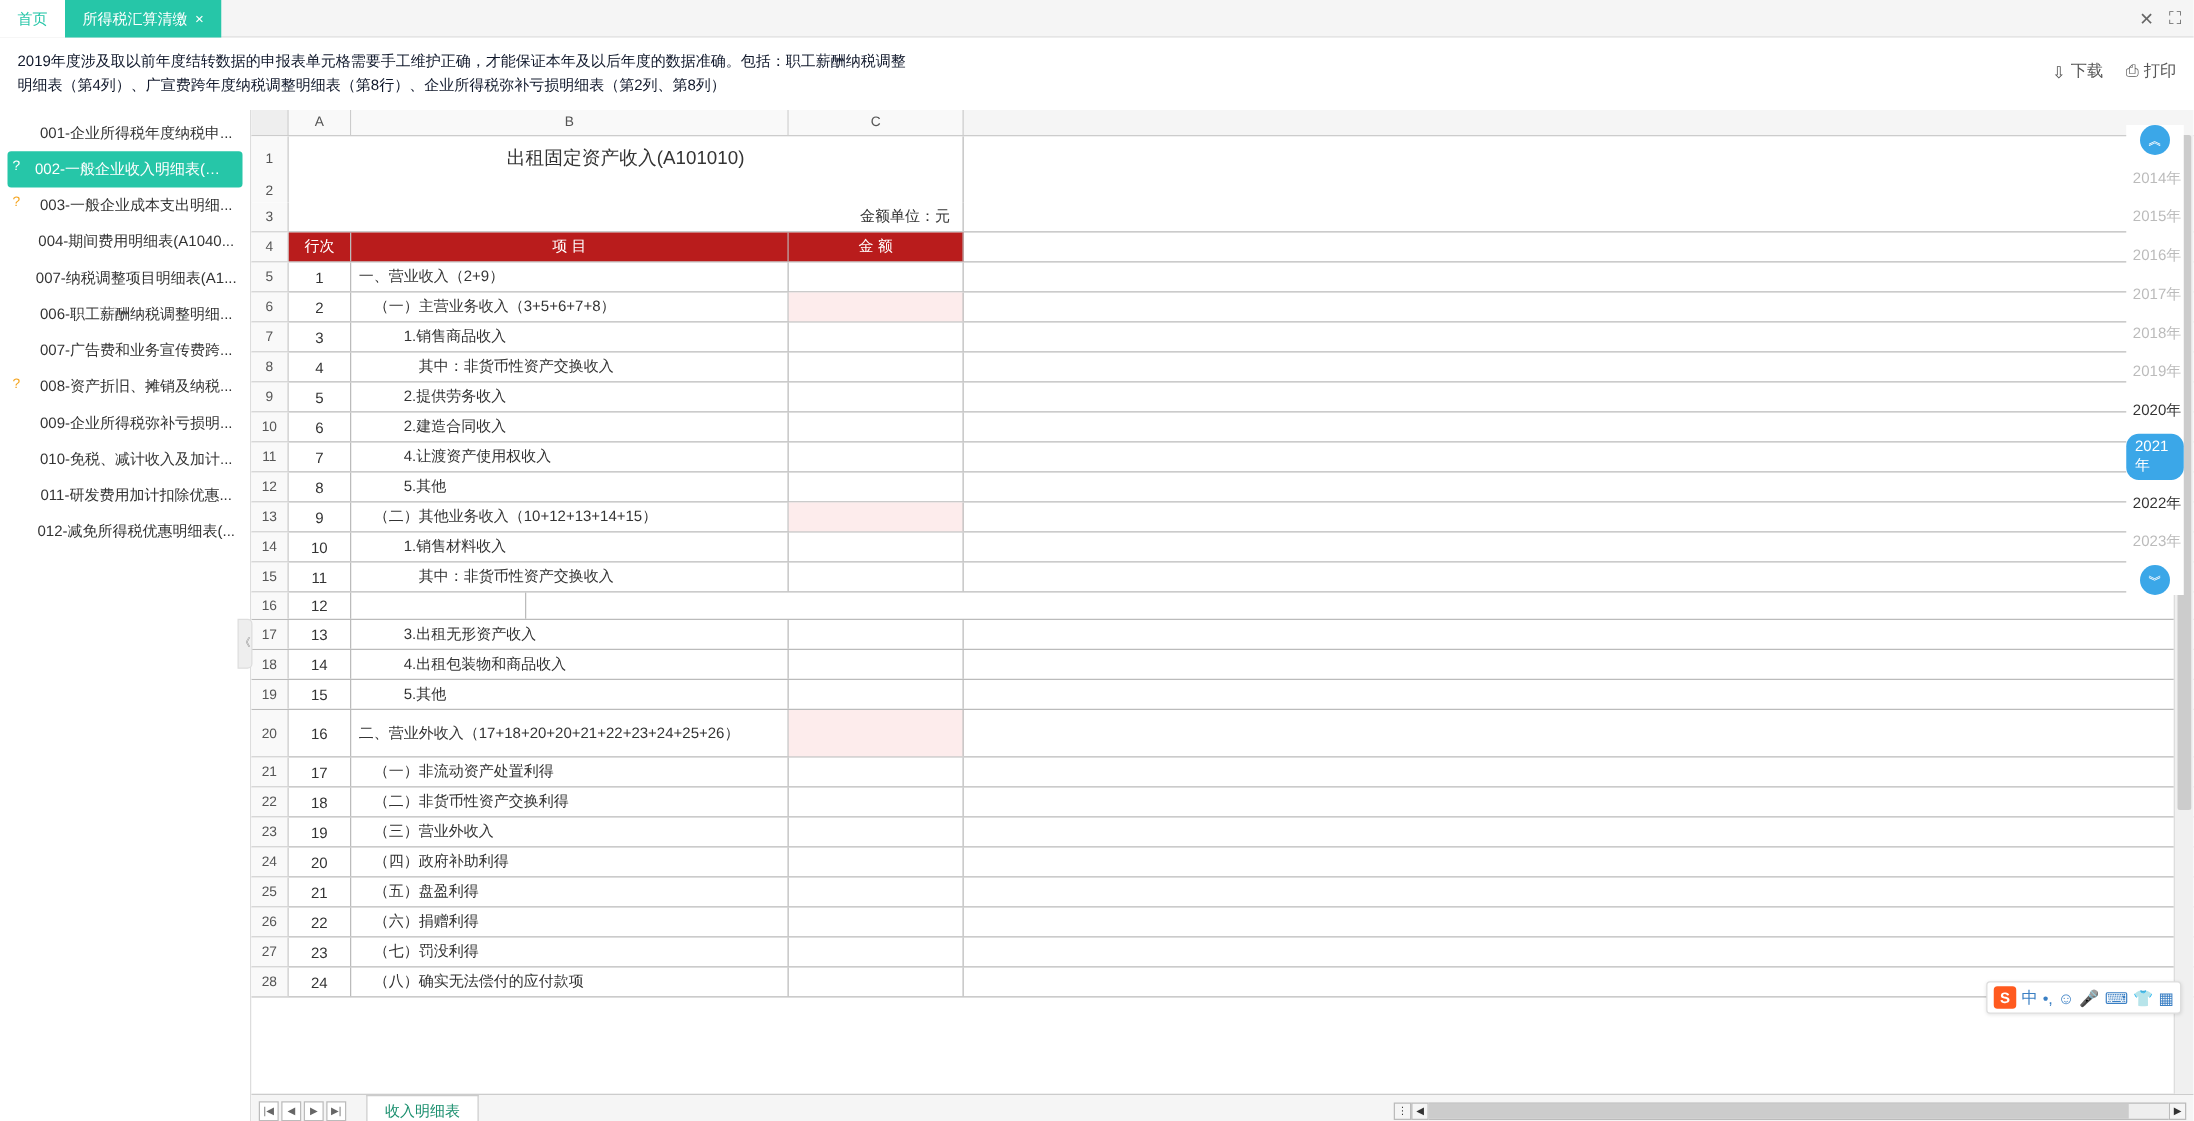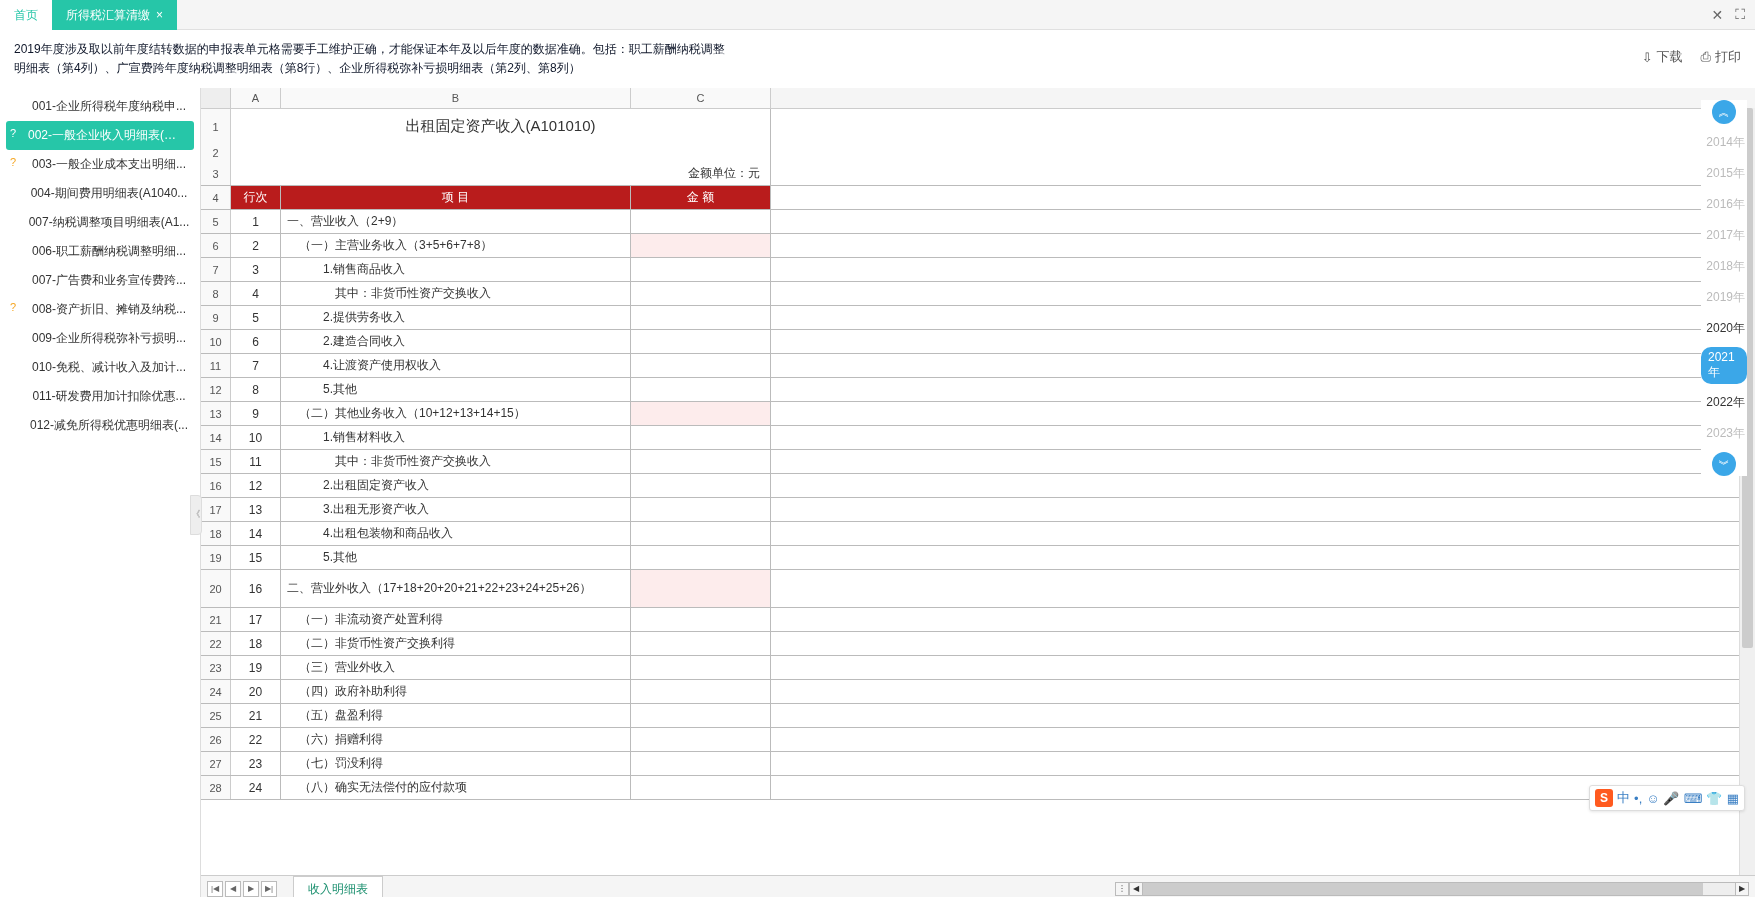--- a/index.html
+++ b/index.html
@@ -210,21 +210,20 @@
           </div>
           <div class="row">
             <div class="row-header">15</div>
             <div class="cell a">11</div>
             <div class="cell b">　　　　其中：非货币性资产交换收入</div>
             <div class="cell c"></div>
           </div>
           <div class="row">
             <div class="row-header">16</div>
             <div class="cell a">12</div>
-            <div class="cell b">　　　2.出租固定资产收入</div>
             <div class="cell c"></div>
           </div>
           <div class="row">
             <div class="row-header">17</div>
             <div class="cell a">13</div>
             <div class="cell b">　　　3.出租无形资产收入</div>
             <div class="cell c"></div>
           </div>
           <div class="row">
             <div class="row-header">18</div>

